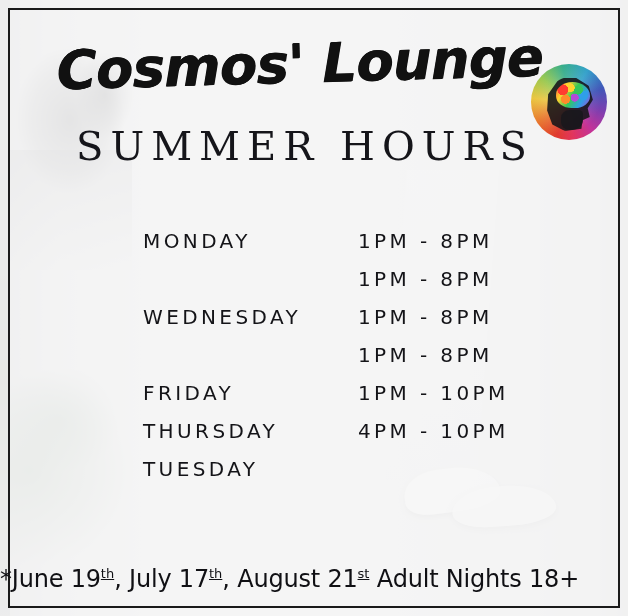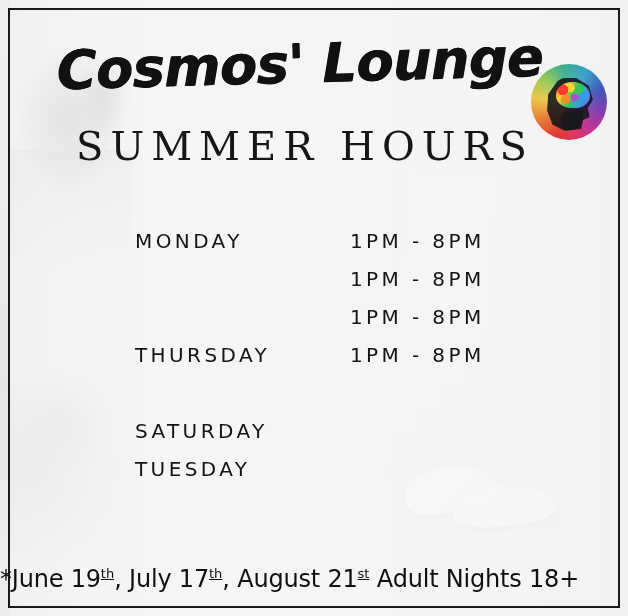--- a/index.html
+++ b/index.html
@@ -180,21 +180,21 @@
     left: 30px; top: 46px;
     width: 22px; height: 20px;
     background: #17171c;
     border-radius: 40% 20% 50% 40%;
     opacity: 0.85;
   }
 
   
   .schedule {
     position: absolute;
-    left: 0; top: 222px;
+    left: 8px; top: 222px;
     width: 547px;
   }
   .row {
     position: relative;
     height: 38px;
     line-height: 38px;
   }
   .day, .time {
     position: absolute;
     font-family: "DejaVu Sans", sans-serif;
@@ -263,33 +263,36 @@
       <div class="row">
         <span class="day">MONDAY</span>
         <span class="time">1PM - 8PM</span>
       </div>
 
       <div class="row">
         <span class="time">1PM - 8PM</span>
       </div>
 
       <div class="row">
+        <span class="day">WEDNESDAY</span>
         <span class="time">1PM - 8PM</span>
       </div>
 
       <div class="row">
+        <span class="time">1PM - 8PM</span>
+      </div>
+
+      <div class="row">
+        <span class="day">FRIDAY</span>
+        <span class="time">1PM - 10PM</span>
+      </div>
+
+      <div class="row">
         <span class="day">THURSDAY</span>
-        <span class="time">1PM - 8PM</span>
-      </div>
-
-      <div class="row">
-      </div>
-
-      <div class="row">
-        <span class="day">SATURDAY</span>
+        <span class="time">4PM - 10PM</span>
       </div>
 
       <div class="row">
         <span class="day">TUESDAY</span>
       </div>
 
     </div>
 
     <div class="footer">
       <span>*June 19</span><sup>th</sup><span>, July 17</span><sup>th</sup><span>, August 21</span><sup>st</sup><span> Adult Nights 18+</span>

